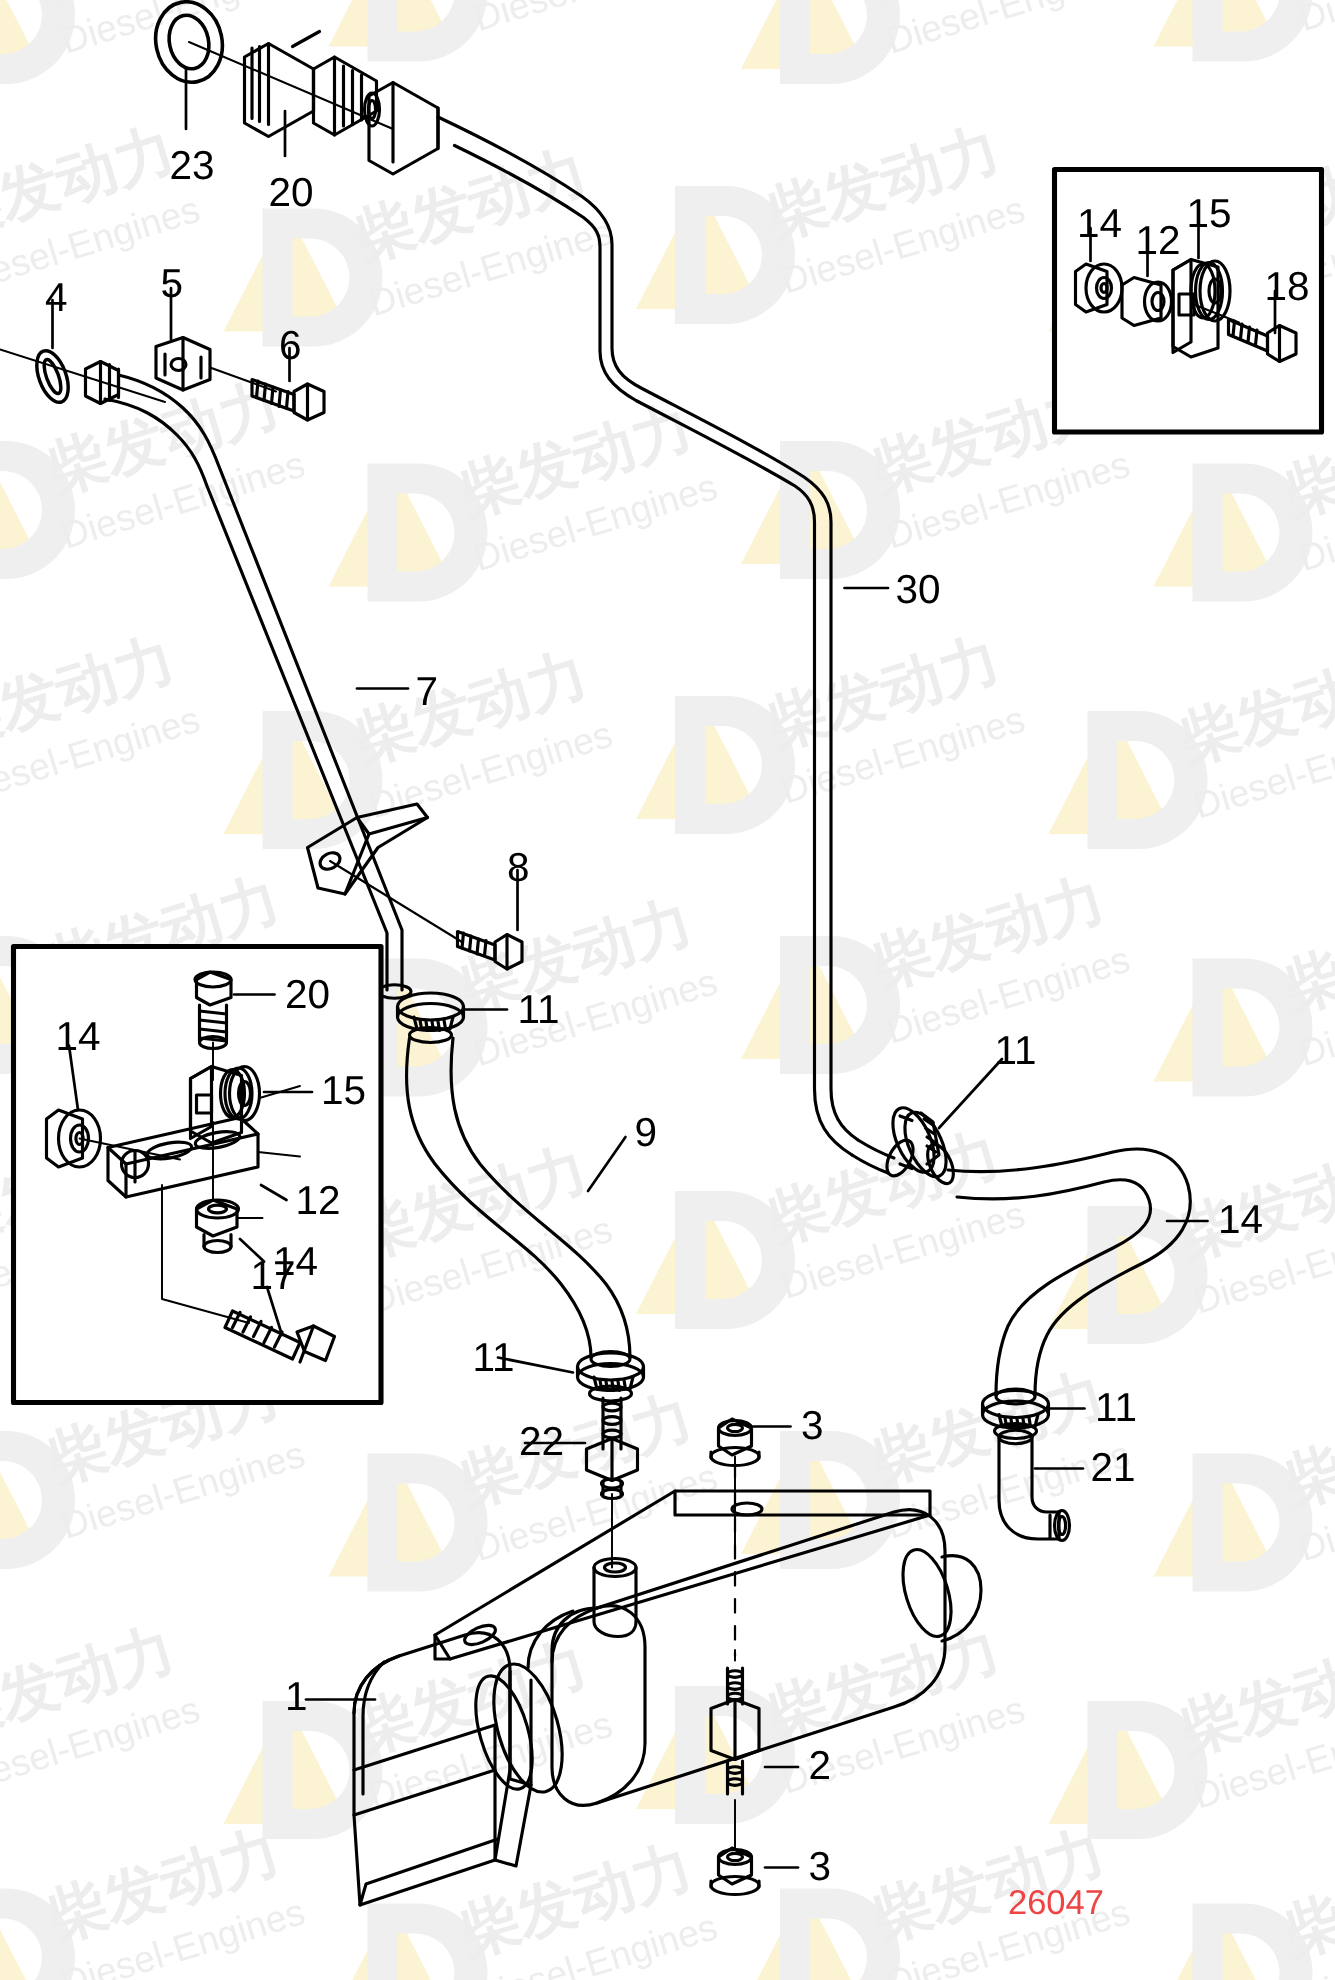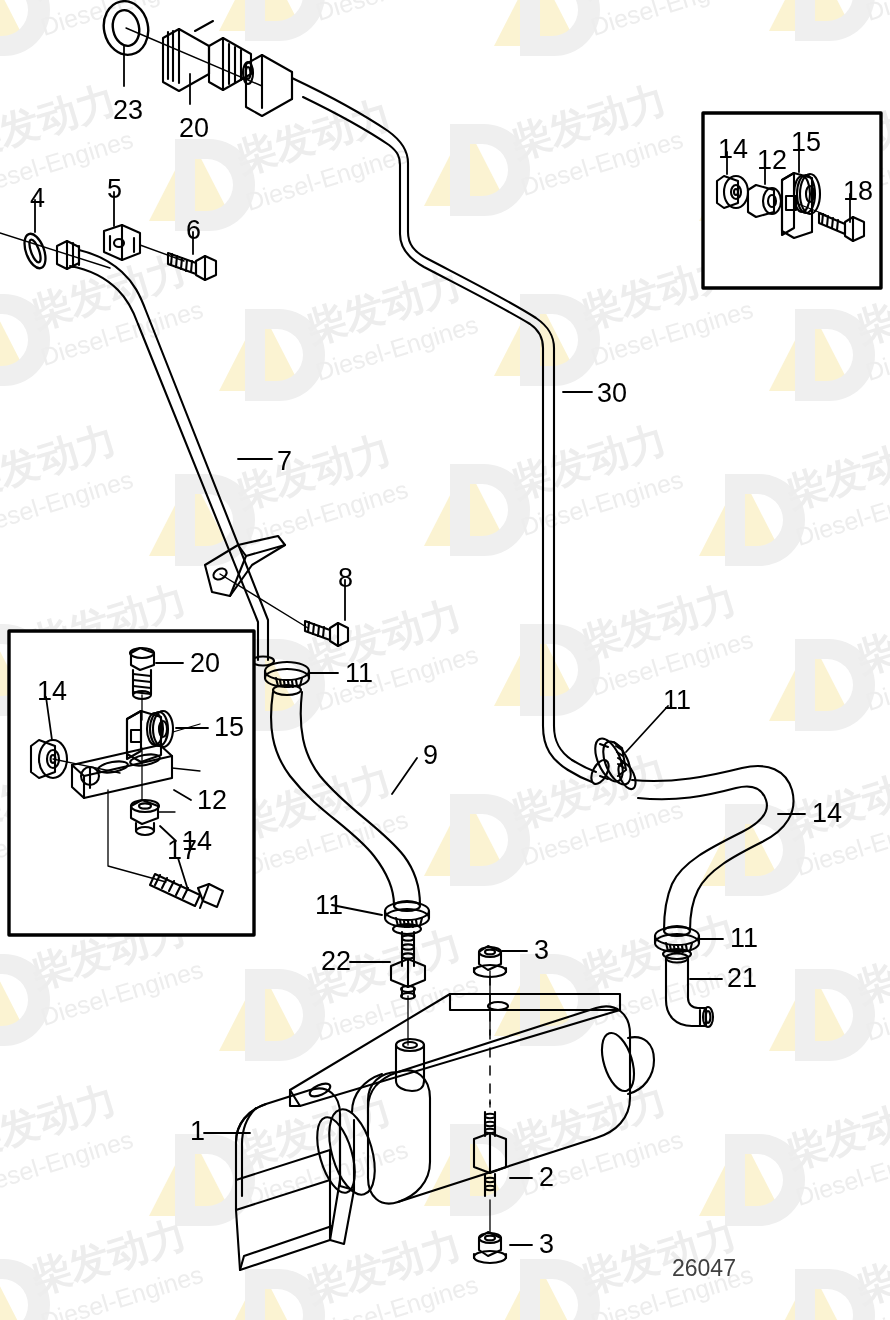--- a/index.html
+++ b/index.html
@@ -7,21 +7,21 @@
   body{width:890px;height:1320px;overflow:hidden;
        font-family:"Liberation Sans","DejaVu Sans",sans-serif;color:#000;}
   #sheet{position:relative;width:890px;height:1032px;background:#fff;}
   #wm, #art, #labels{position:absolute;left:0;top:0;width:890px;height:1320px;}
   #wm{z-index:1;}
   #art{z-index:2;}
   #labels{z-index:3;}
   .lbl{position:absolute;font-size:27px;line-height:1;letter-spacing:0px;
        font-family:"Liberation Sans","DejaVu Sans",sans-serif;color:#000;
        white-space:nowrap;}
-  .fignum{position:absolute;font-size:23px;color:#404040;white-space:nowrap;
+  .fignum{position:absolute;font-size:23px;color:#ef4444;white-space:nowrap;
           font-family:"Liberation Sans","DejaVu Sans",sans-serif;}
 </style>
 </head>
 <body>
 
 <div id="sheet">
 
   <svg id="wm" viewBox="0 0 890 1320">
     <defs>
       <g id="wmUnit">
@@ -495,21 +495,21 @@
     <span class="lbl" style="left:197px;top:787px;">12</span>
     <span class="lbl" style="left:182px;top:828px;">14</span>
     <span class="lbl" style="left:167px;top:837px;">17</span>
     <span class="lbl" style="left:345px;top:660px;">11</span>
     <span class="lbl" style="left:423px;top:742px;">9</span>
     <span class="lbl" style="left:315px;top:892px;">11</span>
     <span class="lbl" style="left:663px;top:687px;">11</span>
     <span class="lbl" style="left:812px;top:800px;">14</span>
     <span class="lbl" style="left:730px;top:925px;">11</span>
     <span class="lbl" style="left:727px;top:965px;">21</span>
-    <span class="lbl" style="left:321px;top:948px;">22</span>
+    <span class="lbl" style="left:346px;top:948px;">22</span>
     <span class="lbl" style="left:534px;top:937px;">3</span>
     <span class="lbl" style="left:539px;top:1164px;">2</span>
     <span class="lbl" style="left:539px;top:1231px;">3</span>
     <span class="lbl" style="left:190px;top:1118px;">1</span>
 
     <span class="fignum" style="left:672px;top:1255px;">26047</span>
   </div>
 
 </div>
 

